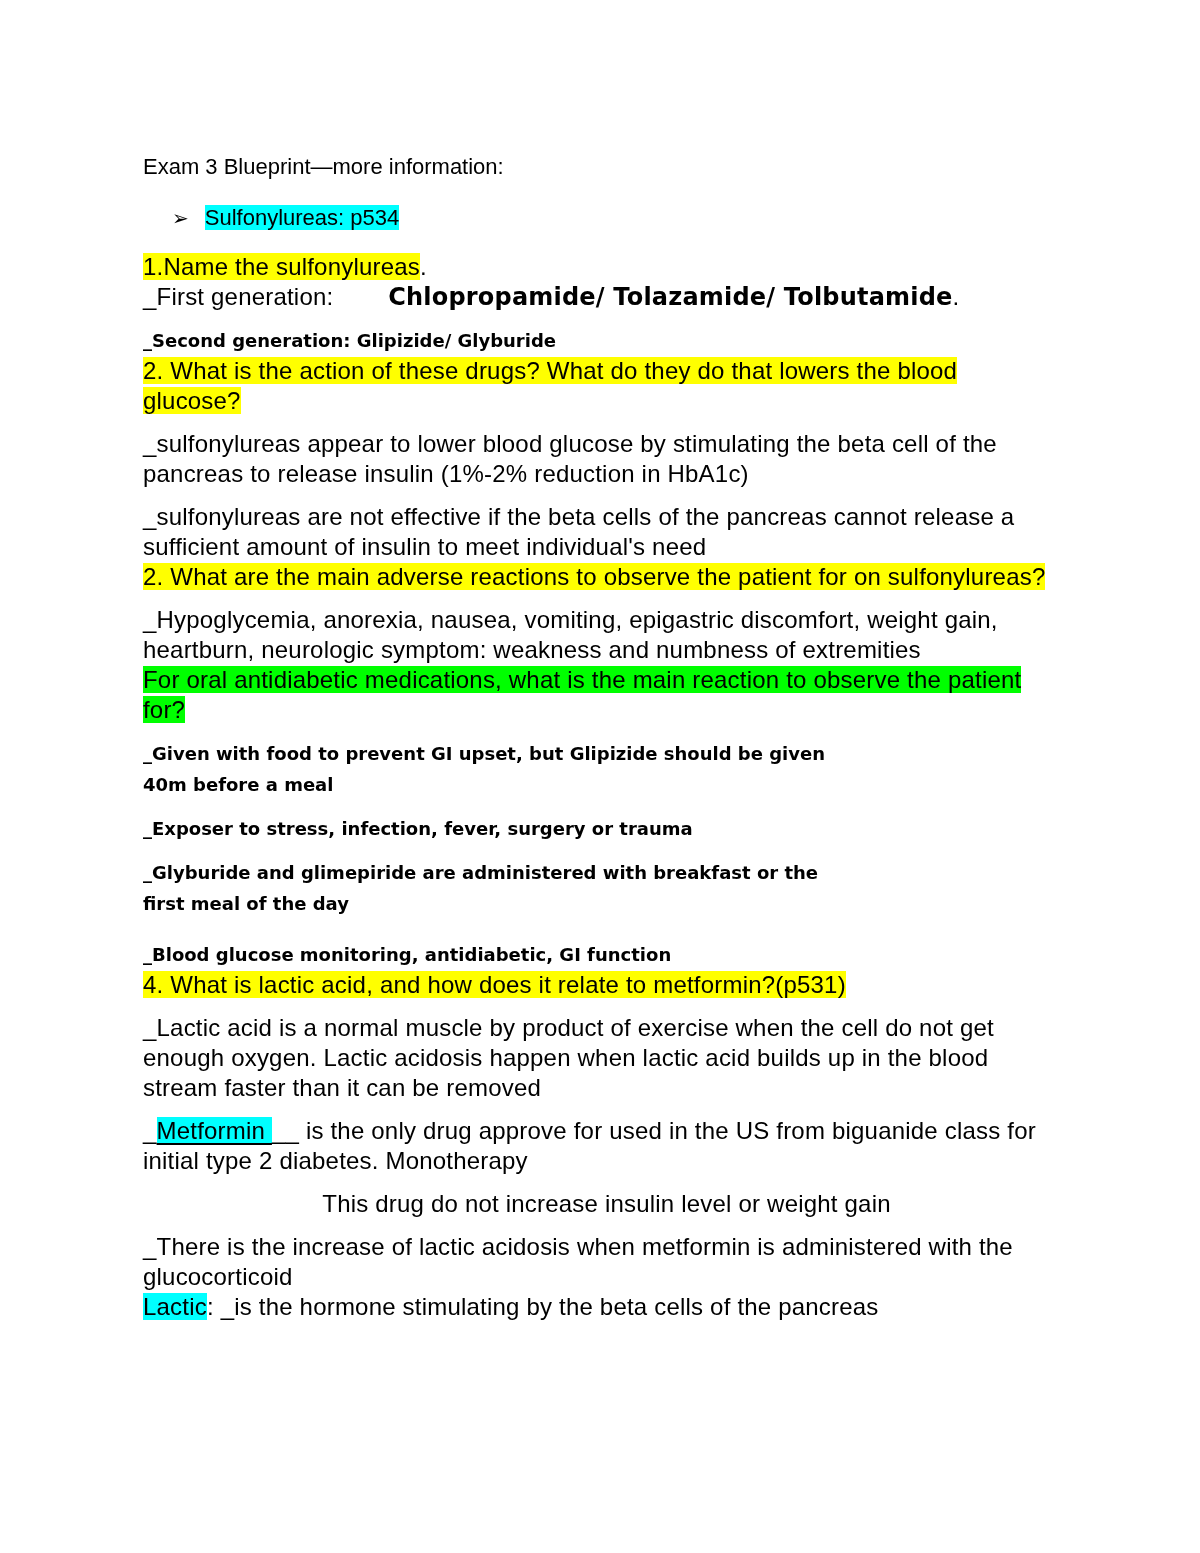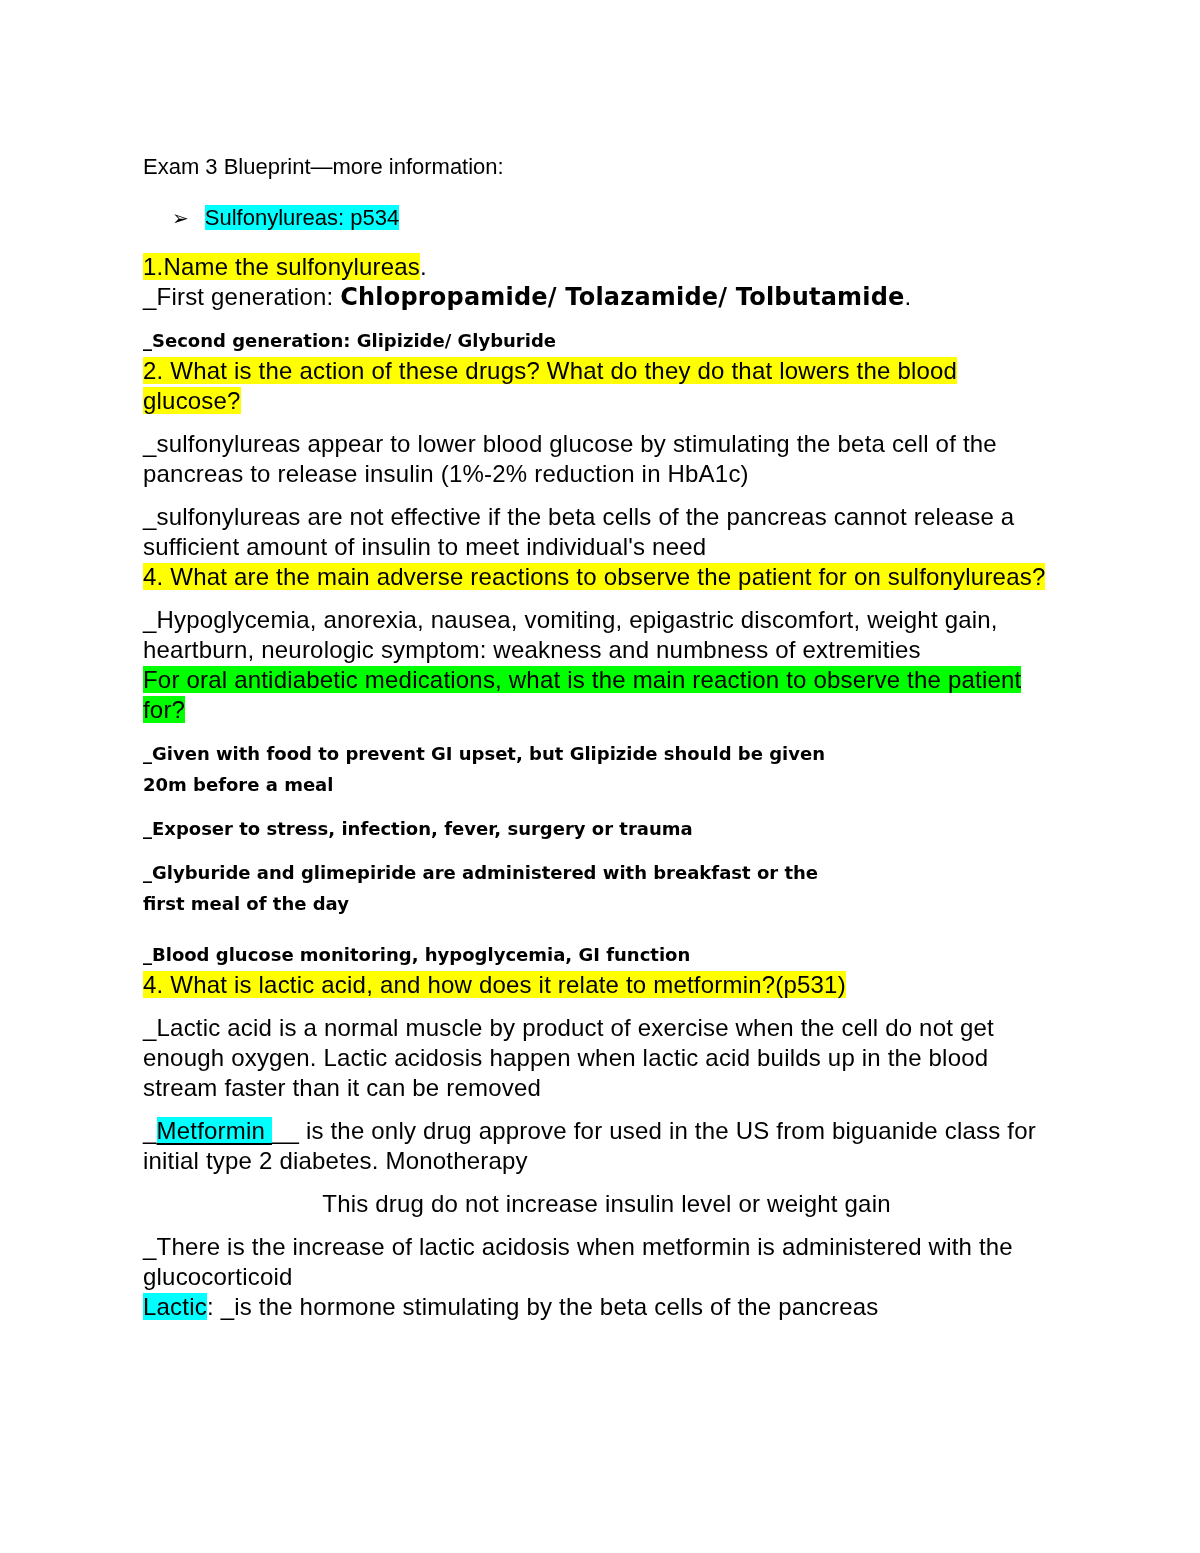--- a/index.html
+++ b/index.html
@@ -55,20 +55,21 @@
     letter-spacing: 0px;
   }
   .t-center {
     text-align: center;
   }
   .gap { margin-top: 13px !important; }
   .gap-lg { margin-top: 20px !important; }
   .rb {
     font-family: "DejaVu Sans", sans-serif;
     font-weight: bold;
+    margin-left: 48px;
   }
   .ru {
     text-decoration: underline;
     text-decoration-thickness: 2px;
     text-underline-offset: 4px;
   }
   .hl-yellow { background: var(--hl-yellow, #ffff00); }
   .hl-cyan   { background: var(--hl-cyan, #00ffff); }
   .hl-green  { background: var(--hl-green, #00ff00); }
 </style>
@@ -81,31 +82,31 @@
       <p class="blk t-bullet"><span class="arrow">➢</span><span><span class="hl-cyan">Sulfonylureas: p534</span></span></p>
       <p class="blk t-para"><span><span class="hl-yellow">1.Name the sulfonylureas</span><span>.</span></span></p>
       <p class="blk t-para"><span><span>_First generation: </span><span class="rb">Chlopropamide/ Tolazamide/ Tolbutamide</span><span>.</span></span></p>
       <p class="blk t-para t-bold gap"><span><span>_Second generation: Glipizide/ Glyburide</span></span></p>
       <p class="blk t-para"><span><span class="hl-yellow">2. What is the action of these drugs? What do they do that lowers the blood
 glucose?</span></span></p>
       <p class="blk t-para gap"><span><span>_sulfonylureas appear to lower blood glucose by stimulating the beta cell of the
 pancreas to release insulin (1%-2% reduction in HbA1c)</span></span></p>
       <p class="blk t-para gap"><span><span>_sulfonylureas are not effective if the beta cells of the pancreas cannot release a
 sufficient amount of insulin to meet individual's need</span></span></p>
-      <p class="blk t-para"><span><span class="hl-yellow">4. What are the main adverse reactions to observe the patient for on sulfonylureas?</span></span></p>
+      <p class="blk t-para"><span><span class="hl-yellow">2. What are the main adverse reactions to observe the patient for on sulfonylureas?</span></span></p>
       <p class="blk t-para gap"><span><span>_Hypoglycemia, anorexia, nausea, vomiting, epigastric discomfort, weight gain,
 heartburn, neurologic symptom: weakness and numbness of extremities</span></span></p>
       <p class="blk t-para"><span><span class="hl-green">For oral antidiabetic medications, what is the main reaction to observe the patient
 for?</span></span></p>
       <p class="blk t-para t-bold gap"><span><span>_Given with food to prevent GI upset, but Glipizide should be given
-20m before a meal</span></span></p>
+40m before a meal</span></span></p>
       <p class="blk t-para t-bold gap"><span><span>_Exposer to stress, infection, fever, surgery or trauma</span></span></p>
       <p class="blk t-para t-bold gap"><span><span>_Glyburide and glimepiride are administered with breakfast or the
 first meal of the day</span></span></p>
-      <p class="blk t-para t-bold gap-lg"><span><span>_Blood glucose monitoring, hypoglycemia, GI function</span></span></p>
+      <p class="blk t-para t-bold gap-lg"><span><span>_Blood glucose monitoring, antidiabetic, GI function</span></span></p>
       <p class="blk t-para"><span><span class="hl-yellow">4. What is lactic acid, and how does it relate to metformin?(p531)</span></span></p>
       <p class="blk t-para gap"><span><span>_Lactic acid is a normal muscle by product of exercise when the cell do not get
 enough oxygen. Lactic acidosis happen when lactic acid builds up in the blood
 stream faster than it can be removed</span></span></p>
       <p class="blk t-para gap"><span><span>_</span><span class="hl-cyan ru">Metformin </span><span>__ is the only drug approve for used in the US from biguanide class for
 initial type 2 diabetes. Monotherapy</span></span></p>
       <p class="blk t-para t-center gap"><span><span>This drug do not increase insulin level or weight gain</span></span></p>
       <p class="blk t-para gap"><span><span>_There is the increase of lactic acidosis when metformin is administered with the
 glucocorticoid</span></span></p>
       <p class="blk t-para"><span><span class="hl-cyan">Lactic</span><span>: _is the hormone stimulating by the beta cells of the pancreas</span></span></p>

